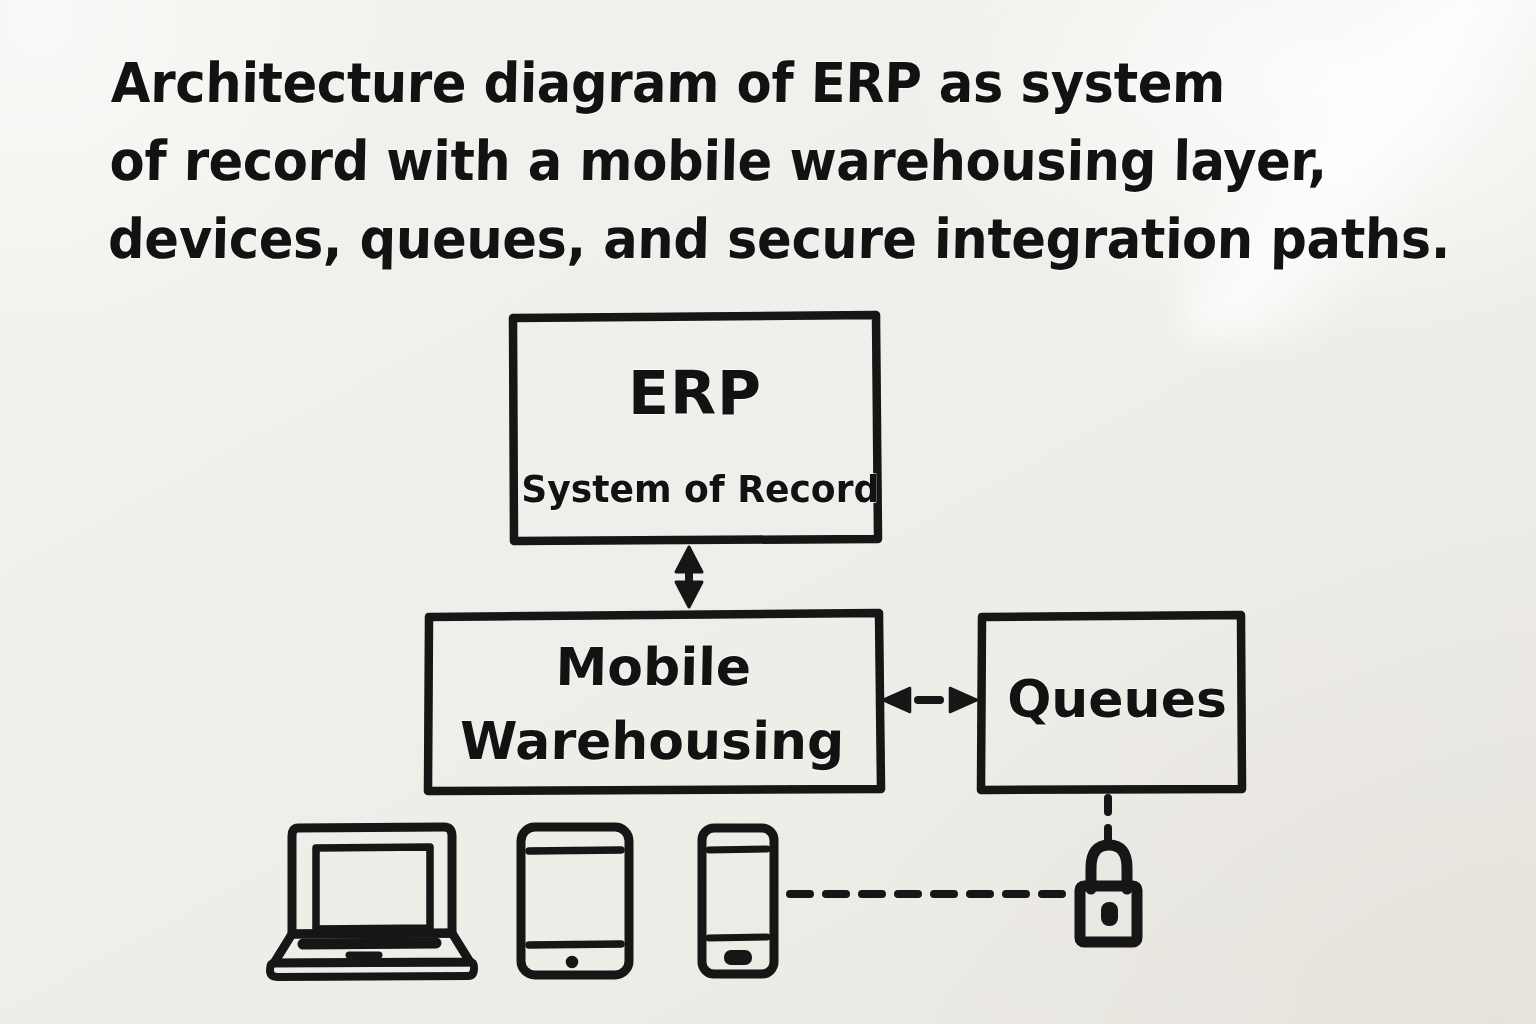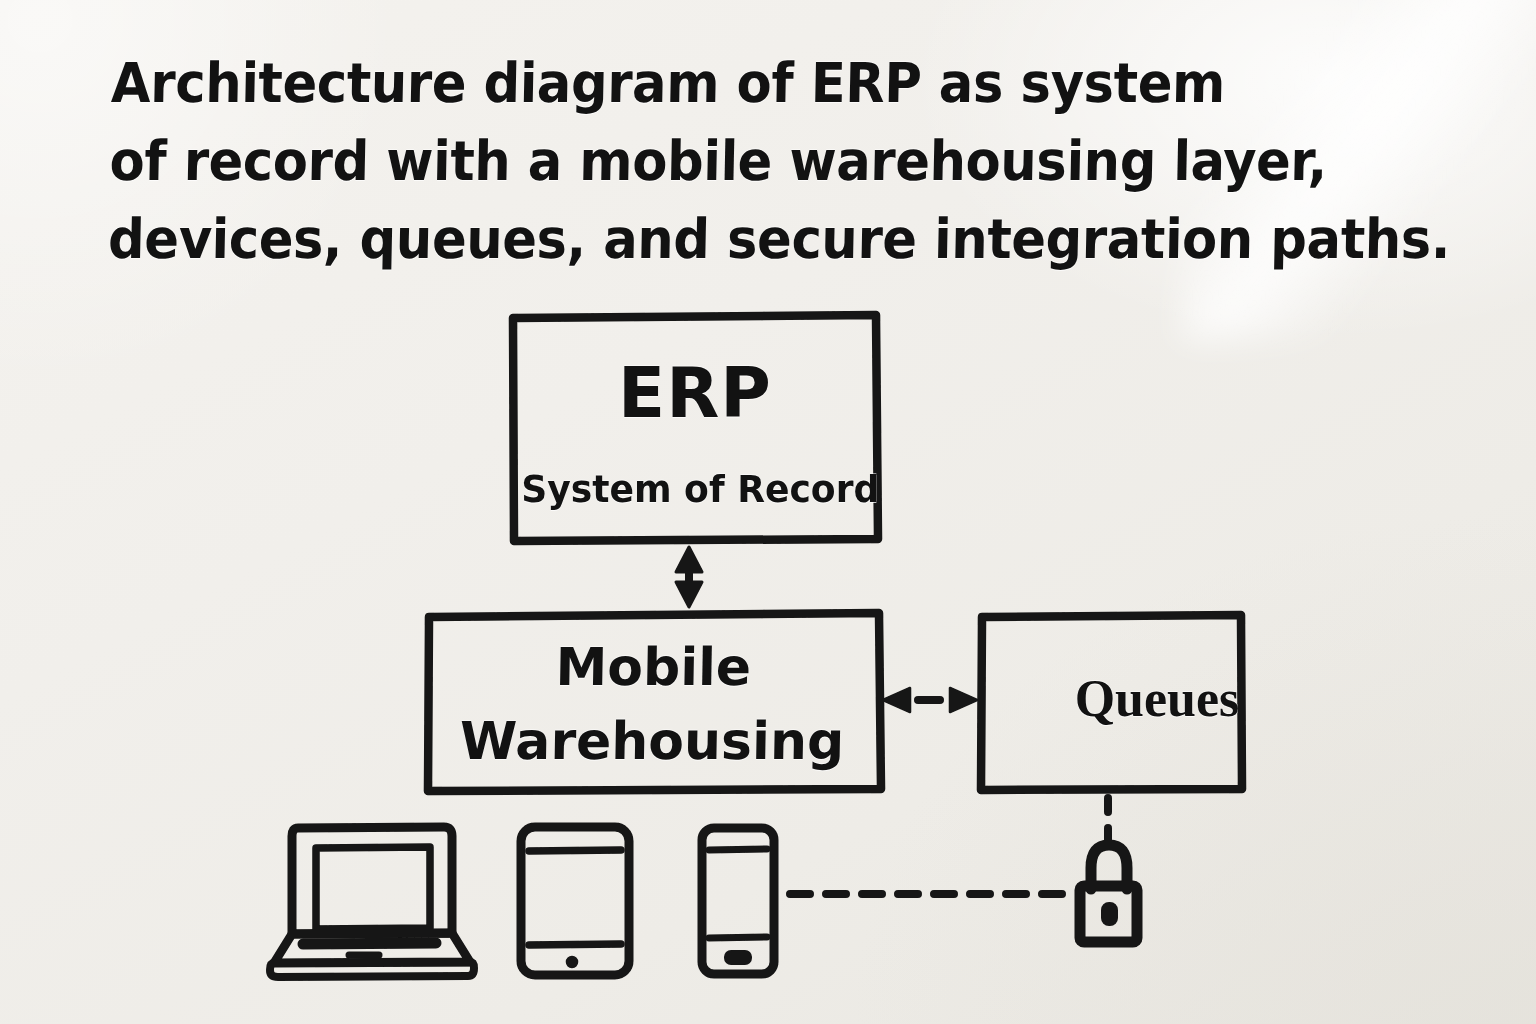--- a/index.html
+++ b/index.html
@@ -66,21 +66,21 @@
 
   .node-title {
     font-weight: 700;
     text-align: center;
   }
 
   #erp-label {
     left: 512px;
     top: 338px;
     width: 366px;
-    font-size: 69px;
+    font-size: 60px;
     line-height: 110px;
     letter-spacing: 1px;
     font-weight: 700;
   }
   #erp-sub {
     left: 512px;
     top: 466px;
     width: 366px;
     font-size: 38px;
     line-height: 46px;
@@ -96,28 +96,27 @@
     width: 452px;
     font-size: 52px;
     line-height: 74px;
     text-align: center;
     font-weight: 700;
     transform: skewX(-1deg);
     transform-origin: center top;
   }
 
   #q-label {
-    left: 1026px;
+    left: 986px;
     top: 668px;
     width: 262px;
     font-size: 52px;
     line-height: 62px;
     text-align: center;
     font-weight: 700;
-    font-family: Liberation Serif, serif;
   }
 </style>
 </head>
 <body>
 
 <div id="board">
 
   <div id="glare"></div>
 
   <svg id="ink" viewBox="0 0 1536 1024">

